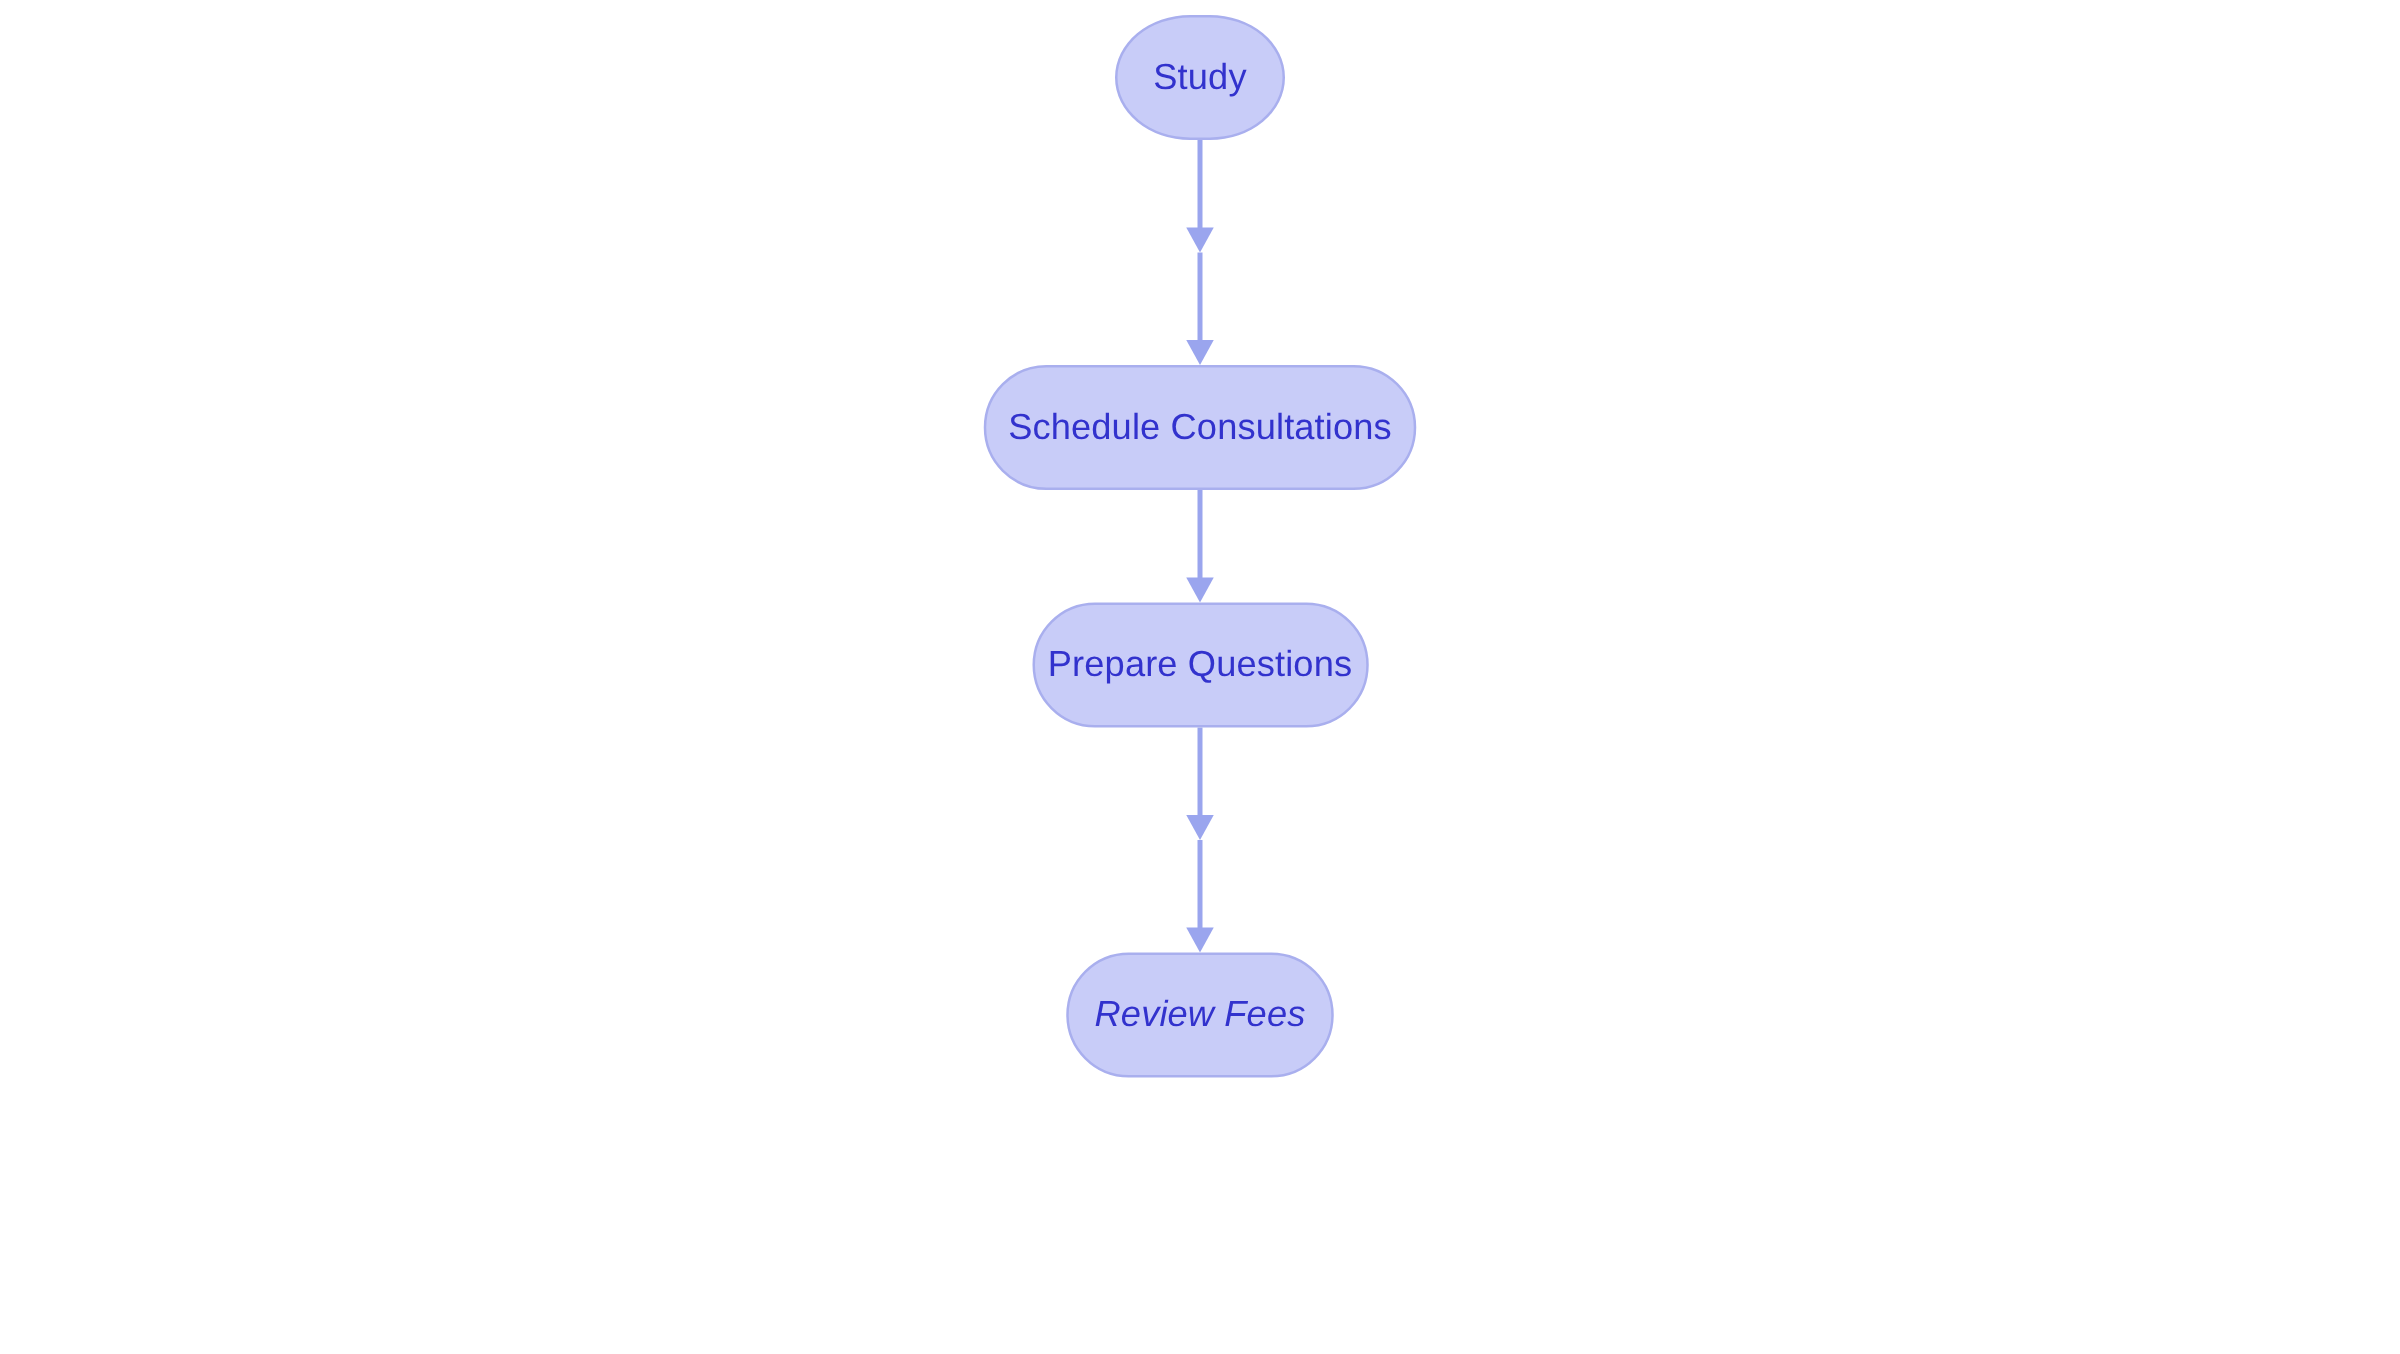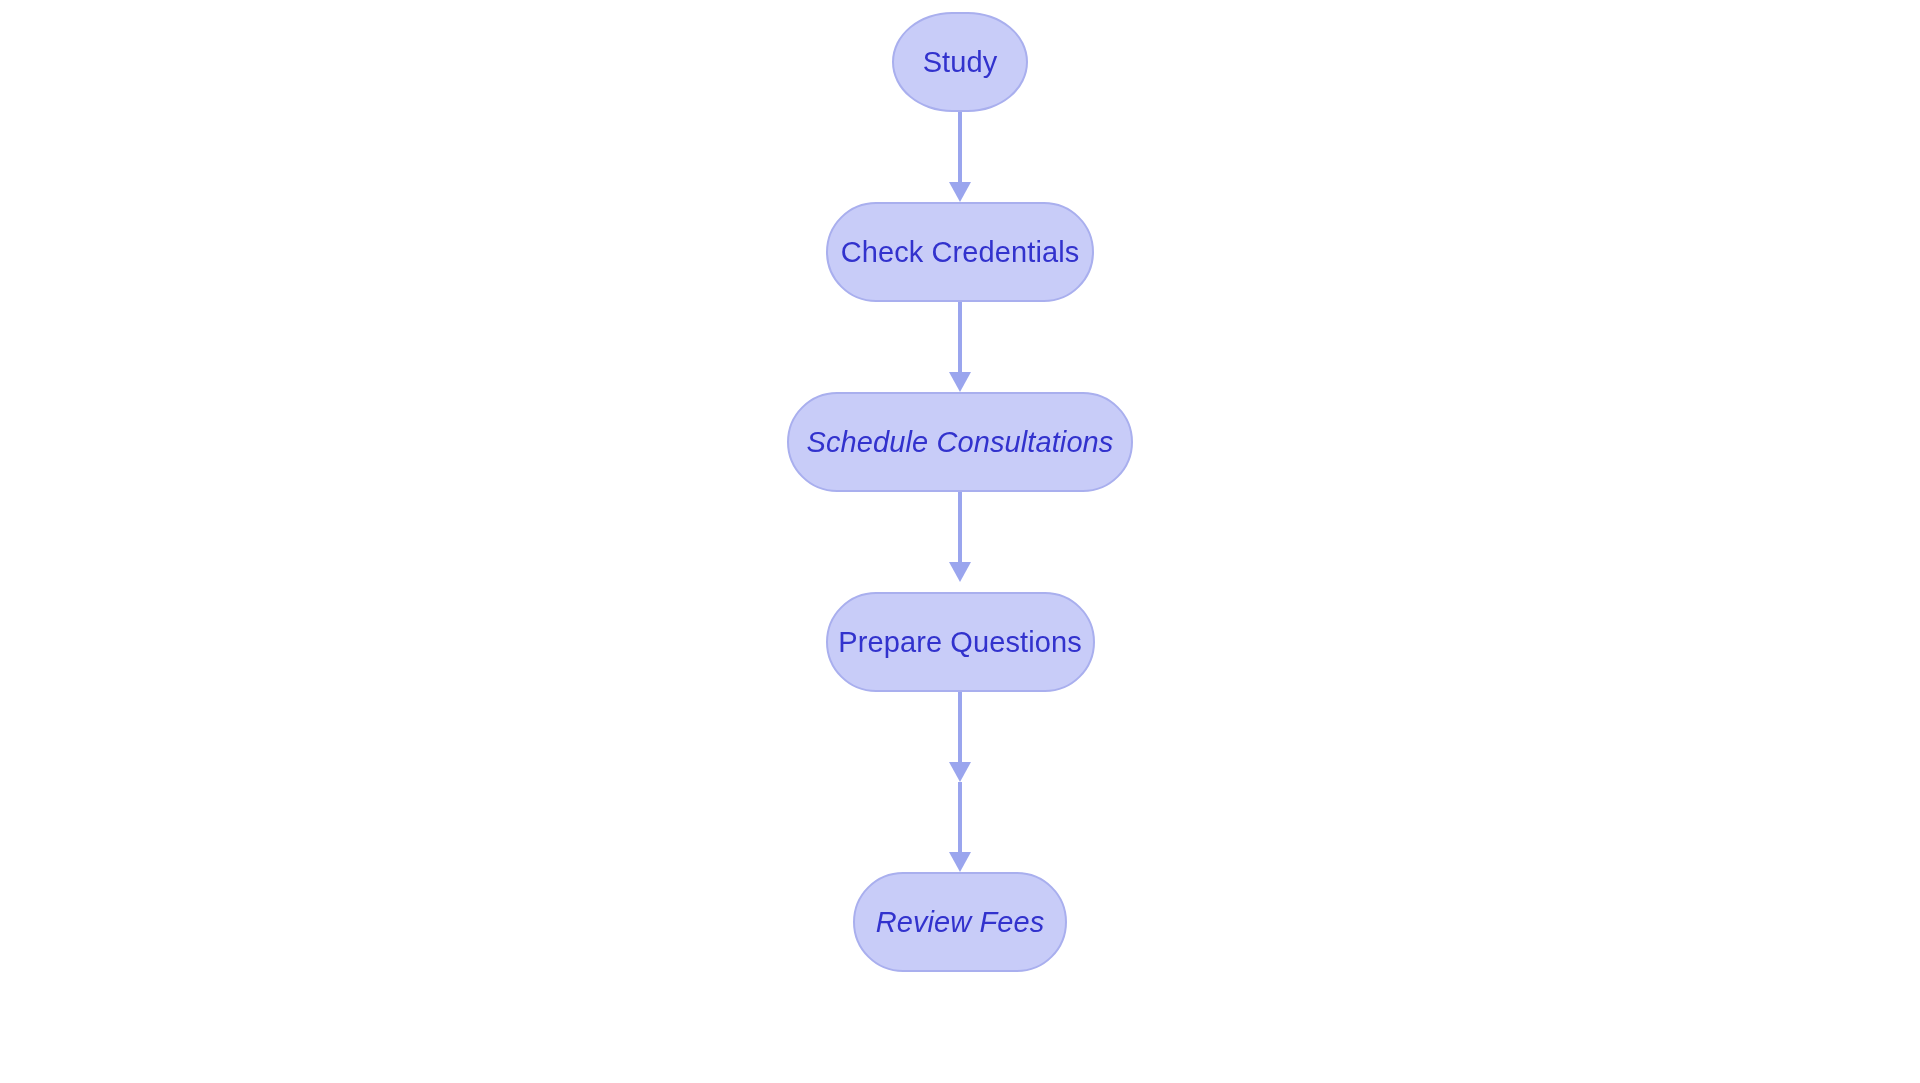--- a/index.html
+++ b/index.html
@@ -55,22 +55,22 @@
   }
 
   .node-label {
     display: block;
     padding: 0 28px;
   }
 
   
   .node.w-study       { width: 136px; border-radius: 60px / 50px; }
   .node.w-check       { width: 268px; }
-  .node.w-schedule    { width: 346px; font-style: italic; }
-  .node.w-prepare     { width: 269px; margin-top: 10px; }
+  .node.w-schedule    { width: 346px; }
+  .node.w-prepare     { width: 269px; }
   .node.w-assess      { width: 320px; }
   .node.w-review      { width: 214px; font-style: italic; }
 
   
   .connector {
     position: relative;
     width: 24px;
     height: 90px;
     z-index: 1;
     flex: 0 0 auto;
@@ -108,23 +108,20 @@
 
     <div class="node w-study">
       <span class="node-label">Study</span>
     </div>
 
     <div class="connector">
       <span class="conn-line"></span>
       <span class="conn-head"></span>
     </div>
 
-    <div class="node w-check">
-      <span class="node-label">Check Credentials</span>
-    </div>
 
     <div class="connector">
       <span class="conn-line"></span>
       <span class="conn-head"></span>
     </div>
 
     <div class="node w-schedule">
       <span class="node-label">Schedule Consultations</span>
     </div>
 

